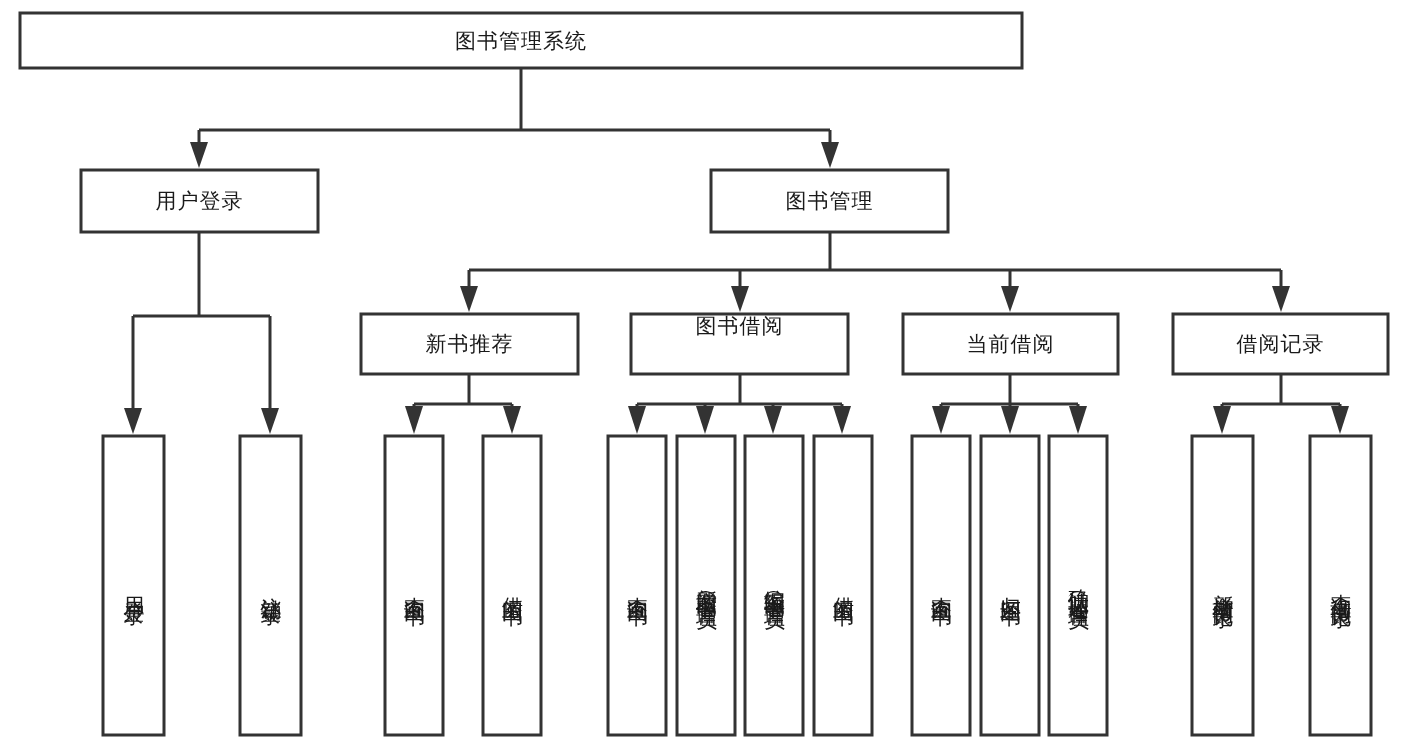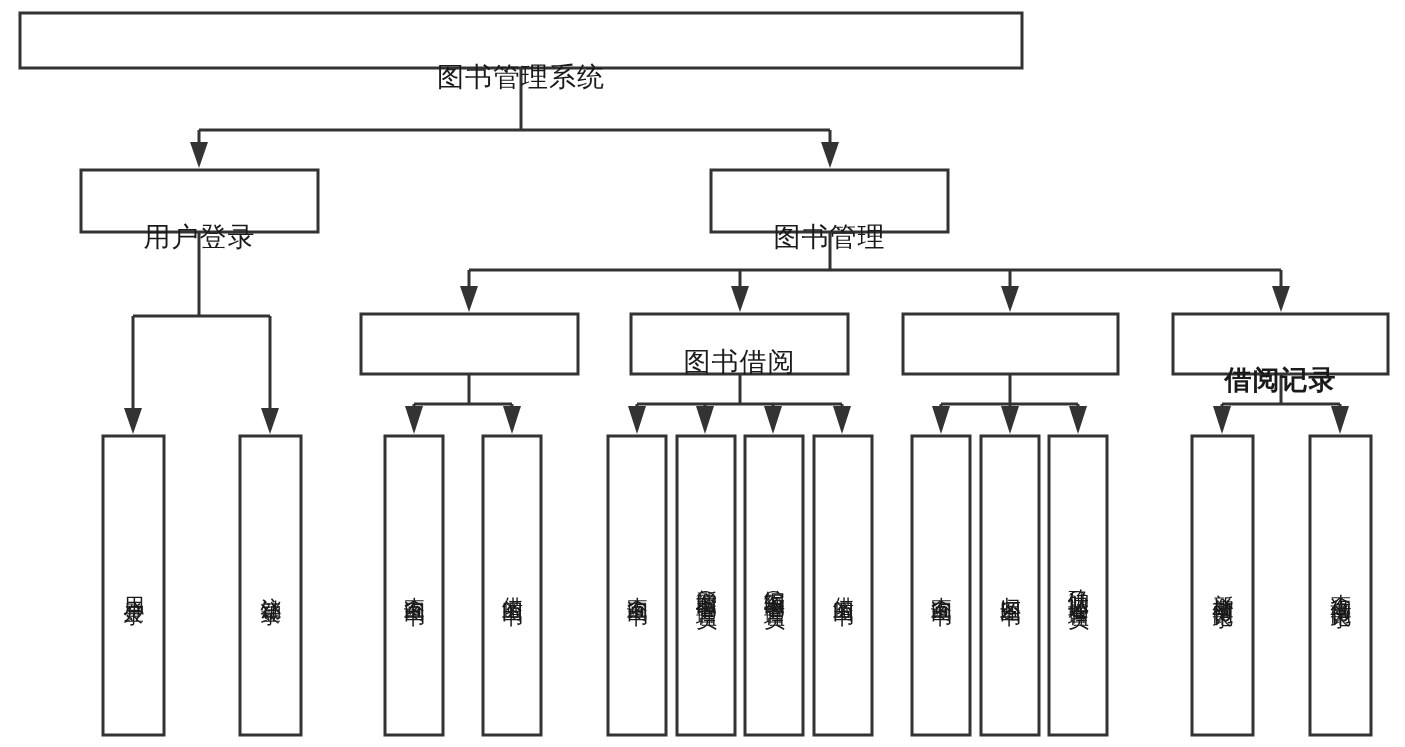--- a/index.html
+++ b/index.html
@@ -37,26 +37,25 @@
   }
   .arrow-head {
     fill: #333333;
     stroke: none;
   }
   .node-label-h {
     position: absolute;
     display: flex;
     align-items: center;
     justify-content: center;
-    font-size: 27px;
+    font-size: 21px;
     color: #1a1a1a;
     letter-spacing: 1px;
     white-space: nowrap;
     pointer-events: none;
-    margin-top: 36px;
   }
   .node-label-v {
     position: absolute;
     display: flex;
     align-items: center;
     justify-content: center;
     writing-mode: vertical-rl;
     text-orientation: upright;
     font-size: 21px;
     color: #1a1a1a;
@@ -172,22 +171,24 @@
       <rect class="node-box" x="1192" y="436" width="61" height="299"></rect>
       <rect class="node-box" x="1310" y="436" width="61" height="299"></rect>
     </g>
   </svg>
 
   <div class="node-label-h" style="left:20px; top:13px; width:1002px; height:55px;">图书管理系统</div>
 
   <div class="node-label-h" style="left:81px; top:170px; width:237px; height:62px;">用户登录</div>
   <div class="node-label-h" style="left:711px; top:170px; width:237px; height:62px;text-align:right;">图书管理</div>
 
+  <div class="node-label-h" style="left:361px; top:314px; width:217px; height:60px;">新书推荐</div>
   <div class="node-label-h" style="left:631px; top:296px; width:217px; height:60px;">图书借阅</div>
-  <div class="node-label-h" style="left:1173px; top:314px; width:215px; height:60px;font-weight:bold;">借阅记录</div>
+  <div class="node-label-h" style="left:903px; top:314px; width:215px; height:60px;">当前借阅</div>
+  <div class="node-label-h" style="left:1173px; top:314px; width:215px; height:60px;">借阅记录</div>
 
   <div class="node-label-v" style="left:103px; top:436px; width:61px; height:299px;">用户登录</div>
   <div class="node-label-v" style="left:240px; top:436px; width:61px; height:299px;">注销登录</div>
 
   <div class="node-label-v" style="left:385px; top:436px; width:58px; height:299px;">查询图书</div>
   <div class="node-label-v" style="left:483px; top:436px; width:58px; height:299px;">借阅图书</div>
 
   <div class="node-label-v" style="left:608px; top:436px; width:58px; height:299px;">查询图书</div>
   <div class="node-label-v" style="left:677px; top:436px; width:58px; height:299px;">新增图书（管理员）</div>
   <div class="node-label-v" style="left:745px; top:436px; width:58px; height:299px;">编辑图书（管理员）</div>

